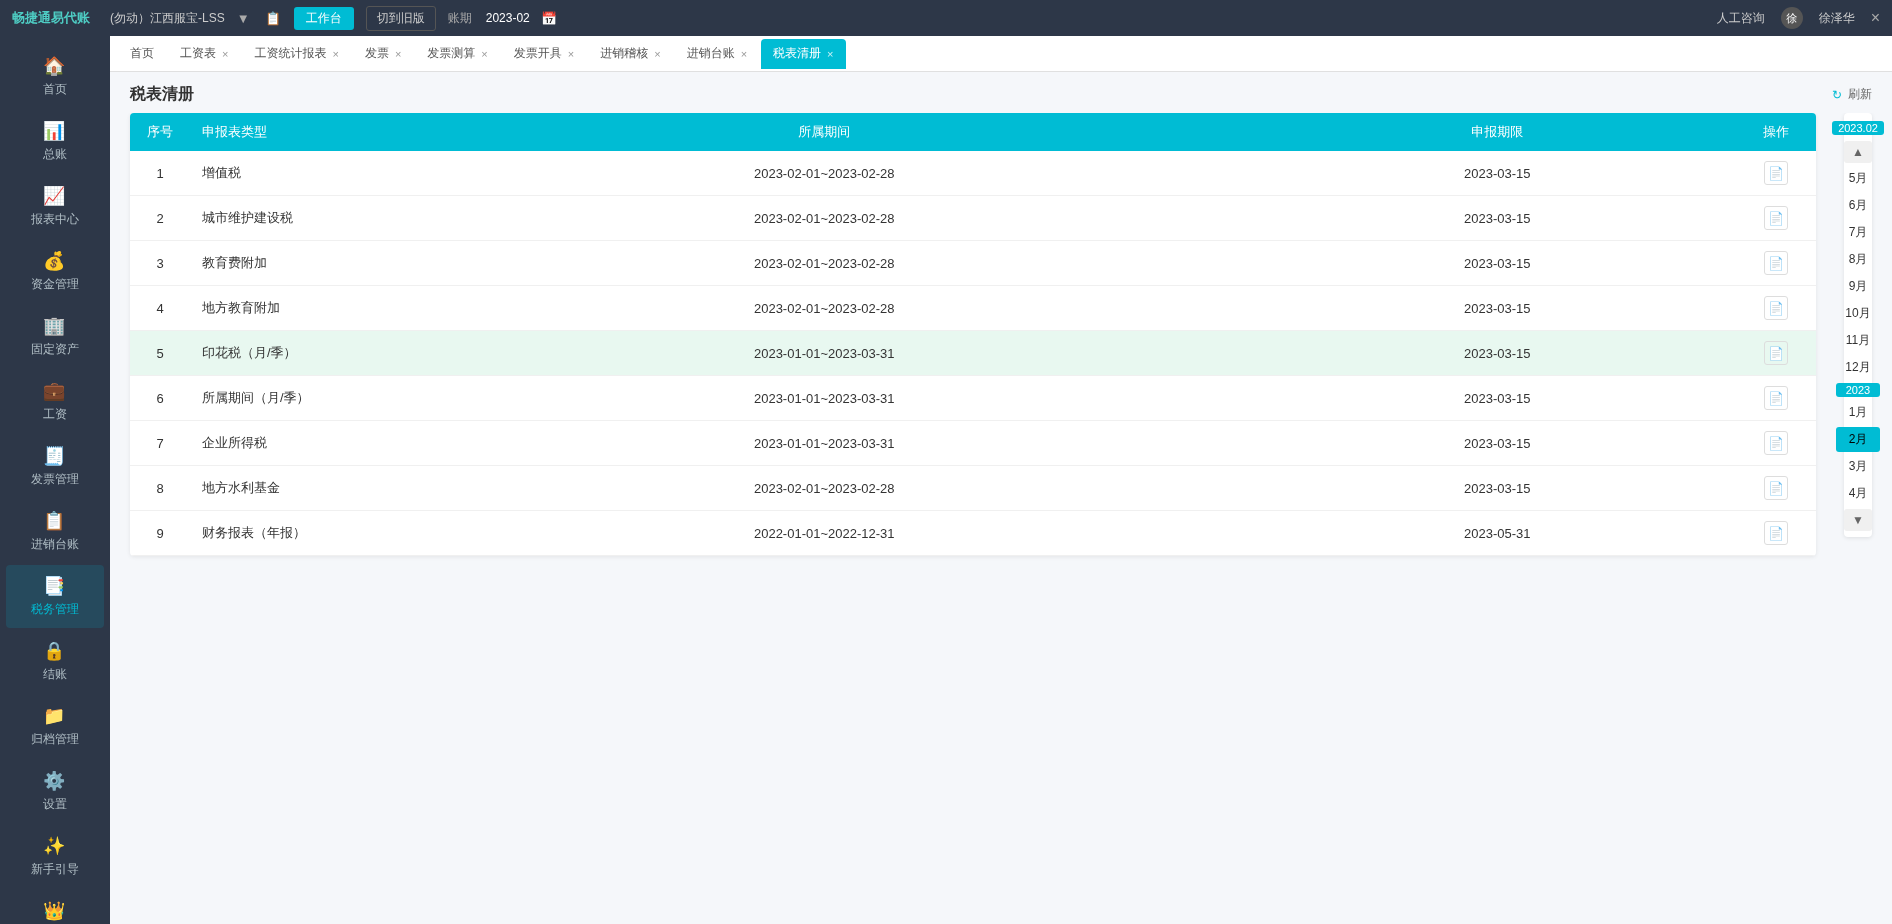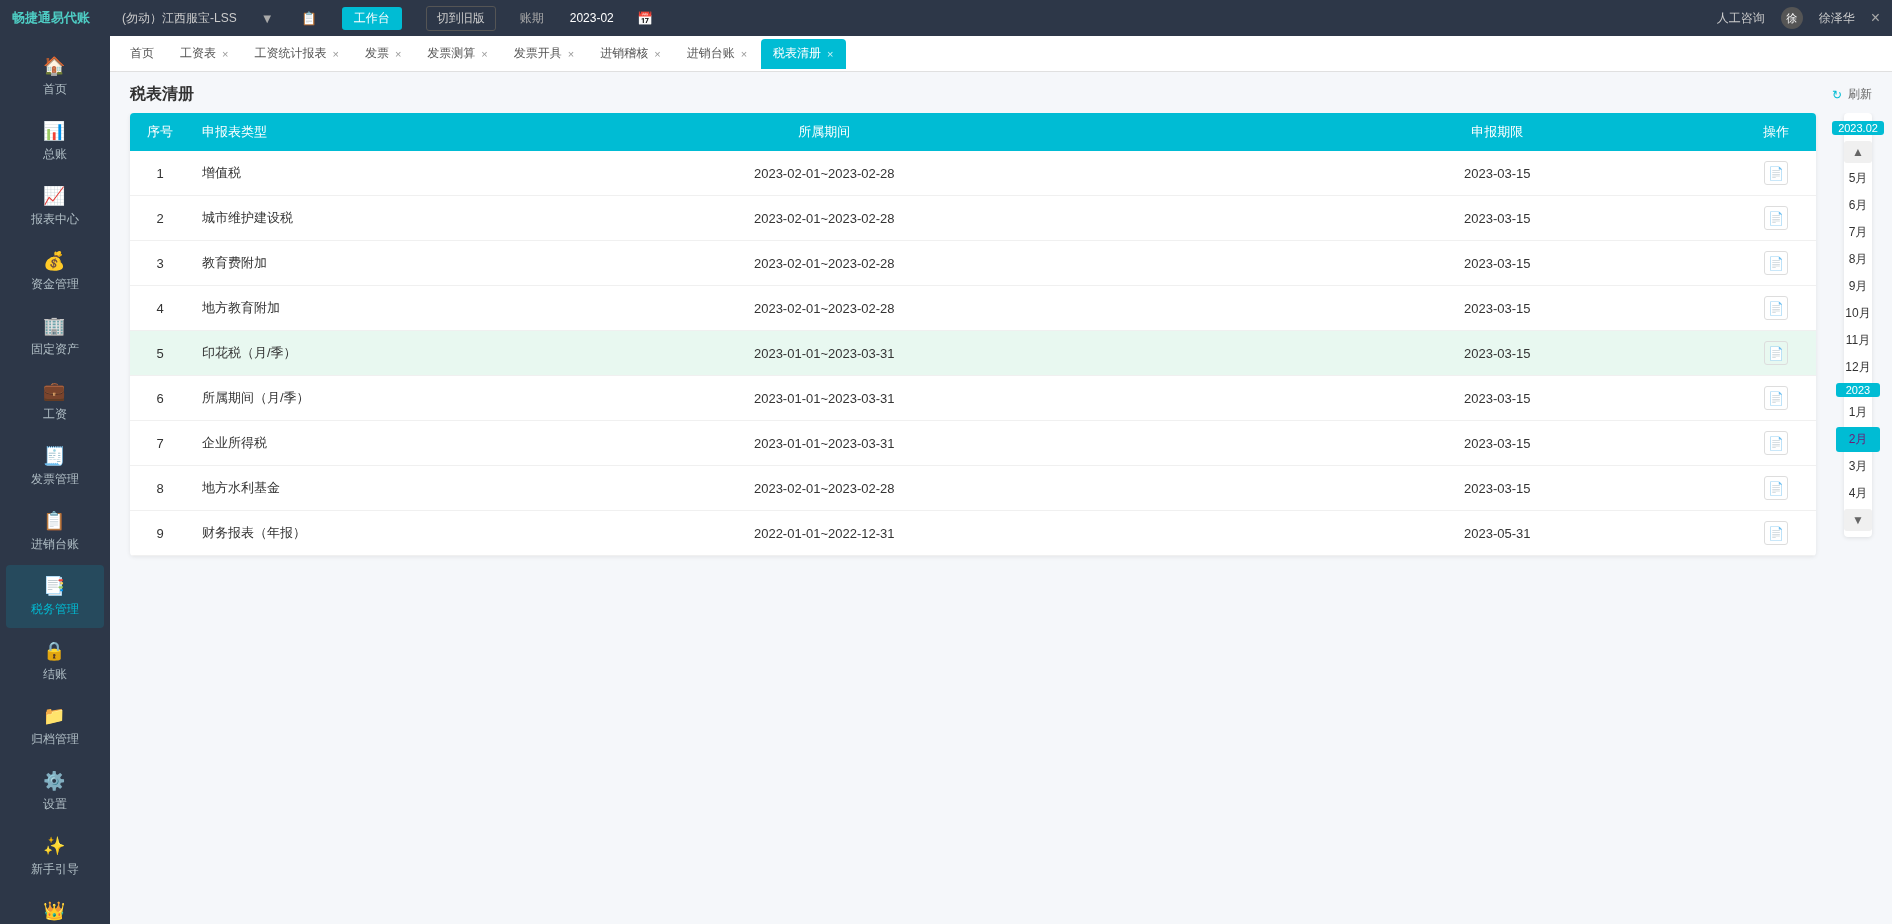--- a/index.html
+++ b/index.html
@@ -1,19 +1,19 @@
 <!DOCTYPE html>
 <html><head>
   <meta charset="utf-8">
   <style>
     * { box-sizing: border-box; margin: 0; padding: 0; }
     body { font-family: "Microsoft YaHei", "PingFang SC", sans-serif; font-size: 13px; background: #f0f2f5; display: flex; flex-direction: column; height: 100vh; overflow: hidden; }
 
     
-    .top-bar { height: 36px; background: #2d3748; display: flex; align-items: center; padding: 0 12px; gap: 24px; flex-shrink: 0; }
+    .top-bar { height: 36px; background: #2d3748; display: flex; align-items: center; padding: 0 12px; gap: 12px; flex-shrink: 0; }
     .top-bar-logo { color: #4ecdc4; font-size: 13px; font-weight: bold; margin-right: 8px; }
     .top-bar-btn { background: #00bcd4; color: white; border: none; border-radius: 3px; padding: 3px 12px; font-size: 12px; cursor: pointer; }
     .top-bar-btn-outline { background: transparent; color: #ccc; border: 1px solid #555; border-radius: 3px; padding: 3px 10px; font-size: 12px; cursor: pointer; }
     .top-bar-right { margin-left: auto; display: flex; align-items: center; gap: 16px; color: #ccc; font-size: 12px; }
     .top-bar-right span { cursor: pointer; }
 
     
     .main-layout { display: flex; flex: 1; overflow: hidden; }
 
     
@@ -48,21 +48,21 @@
     table tbody tr { border-bottom: 1px solid #f0f0f0; }
     table tbody tr.highlight { background: #e8f8f0; }
     table tbody td { padding: 10px 12px; font-size: 13px; color: #333; text-align: center; }
     table tbody td.left { text-align: left; }
     .action-icon { width: 24px; height: 24px; border: 1px solid #ddd; border-radius: 3px; display: inline-flex; align-items: center; justify-content: center; cursor: pointer; color: #666; font-size: 13px; }
 
     
     .calendar-panel { width: 28px; background: #fff; border-radius: 4px; box-shadow: 0 1px 4px rgba(0,0,0,0.1); display: flex; flex-direction: column; align-items: center; padding: 4px 0; font-size: 12px; flex-shrink: 0; height: fit-content; }
     .cal-nav-up, .cal-nav-down { width: 28px; height: 22px; background: #f0f0f0; border-radius: 3px; display: flex; align-items: center; justify-content: center; cursor: pointer; color: #666; margin: 2px 0; }
     .cal-month { width: 44px; text-align: center; padding: 4px 2px; cursor: pointer; color: #333; border-radius: 3px; margin: 1px 0; }
-    .cal-month.active { background: #00bcd4; color: #701a75; border-radius: 3px; }
+    .cal-month.active { background: #00bcd4; color: #000000; border-radius: 3px; }
   </style>
 </head>
 <body>
 
 <div class="top-bar">
   <span class="top-bar-logo">畅捷通易代账</span>
   <span style="color:#ccc;font-size:12px;">(勿动）江西服宝-LSS</span>
   <span style="color:#aaa;cursor:pointer;">▼</span>
   <span style="color:#aaa;cursor:pointer;margin-left:4px;">📋</span>
   <button class="top-bar-btn">工作台</button>

